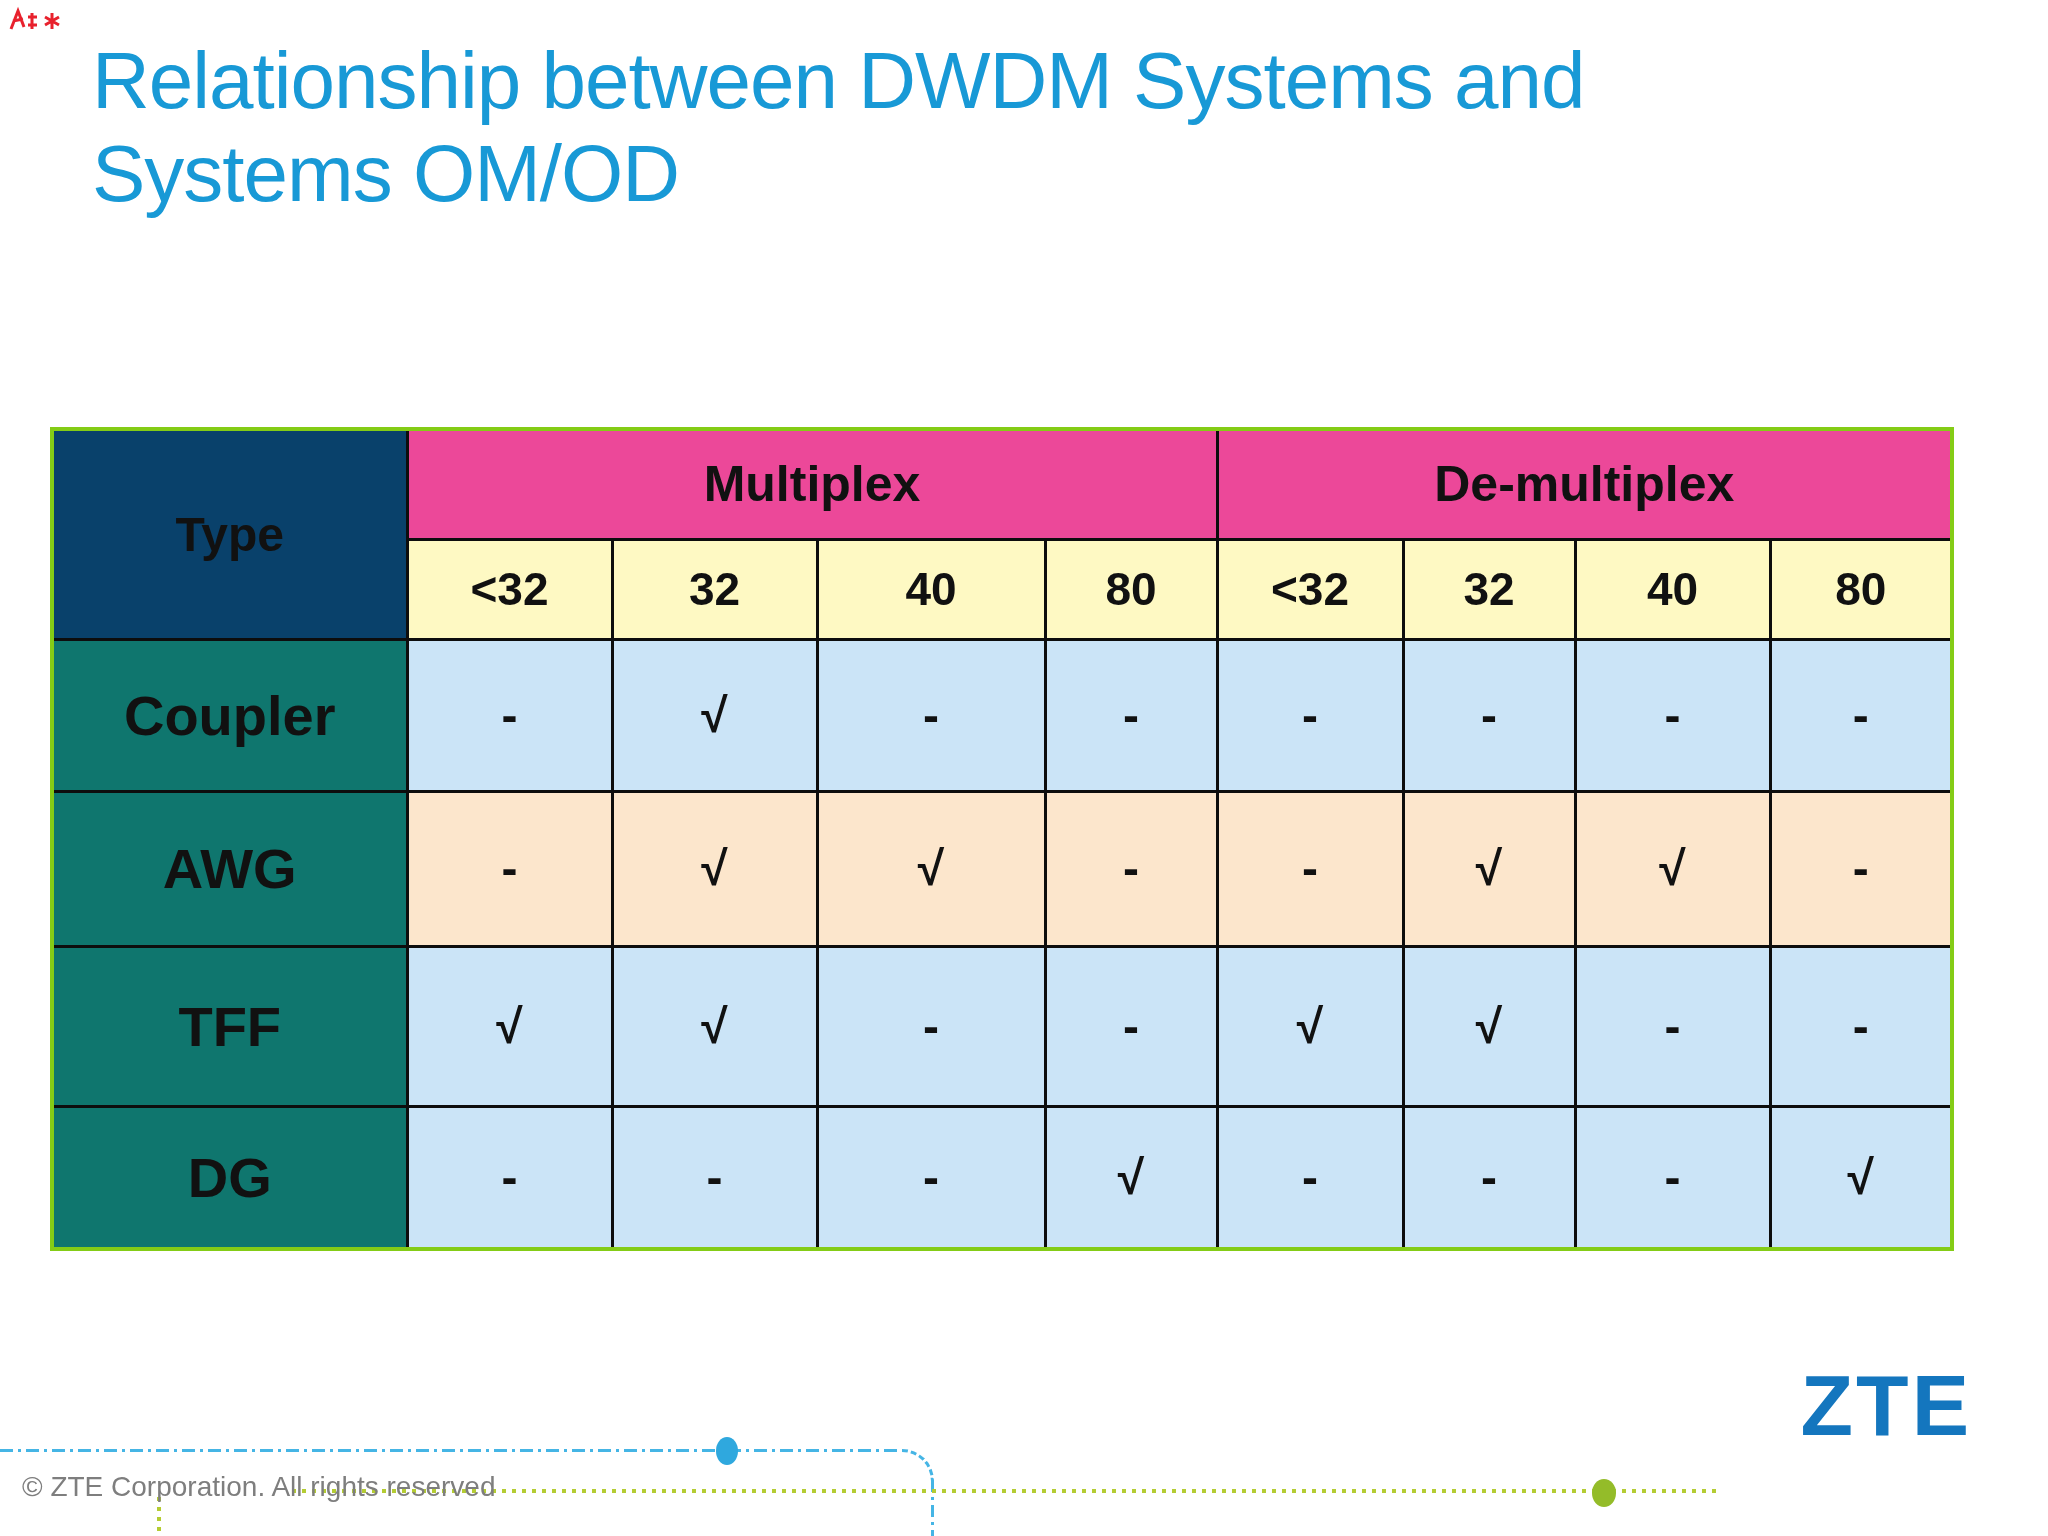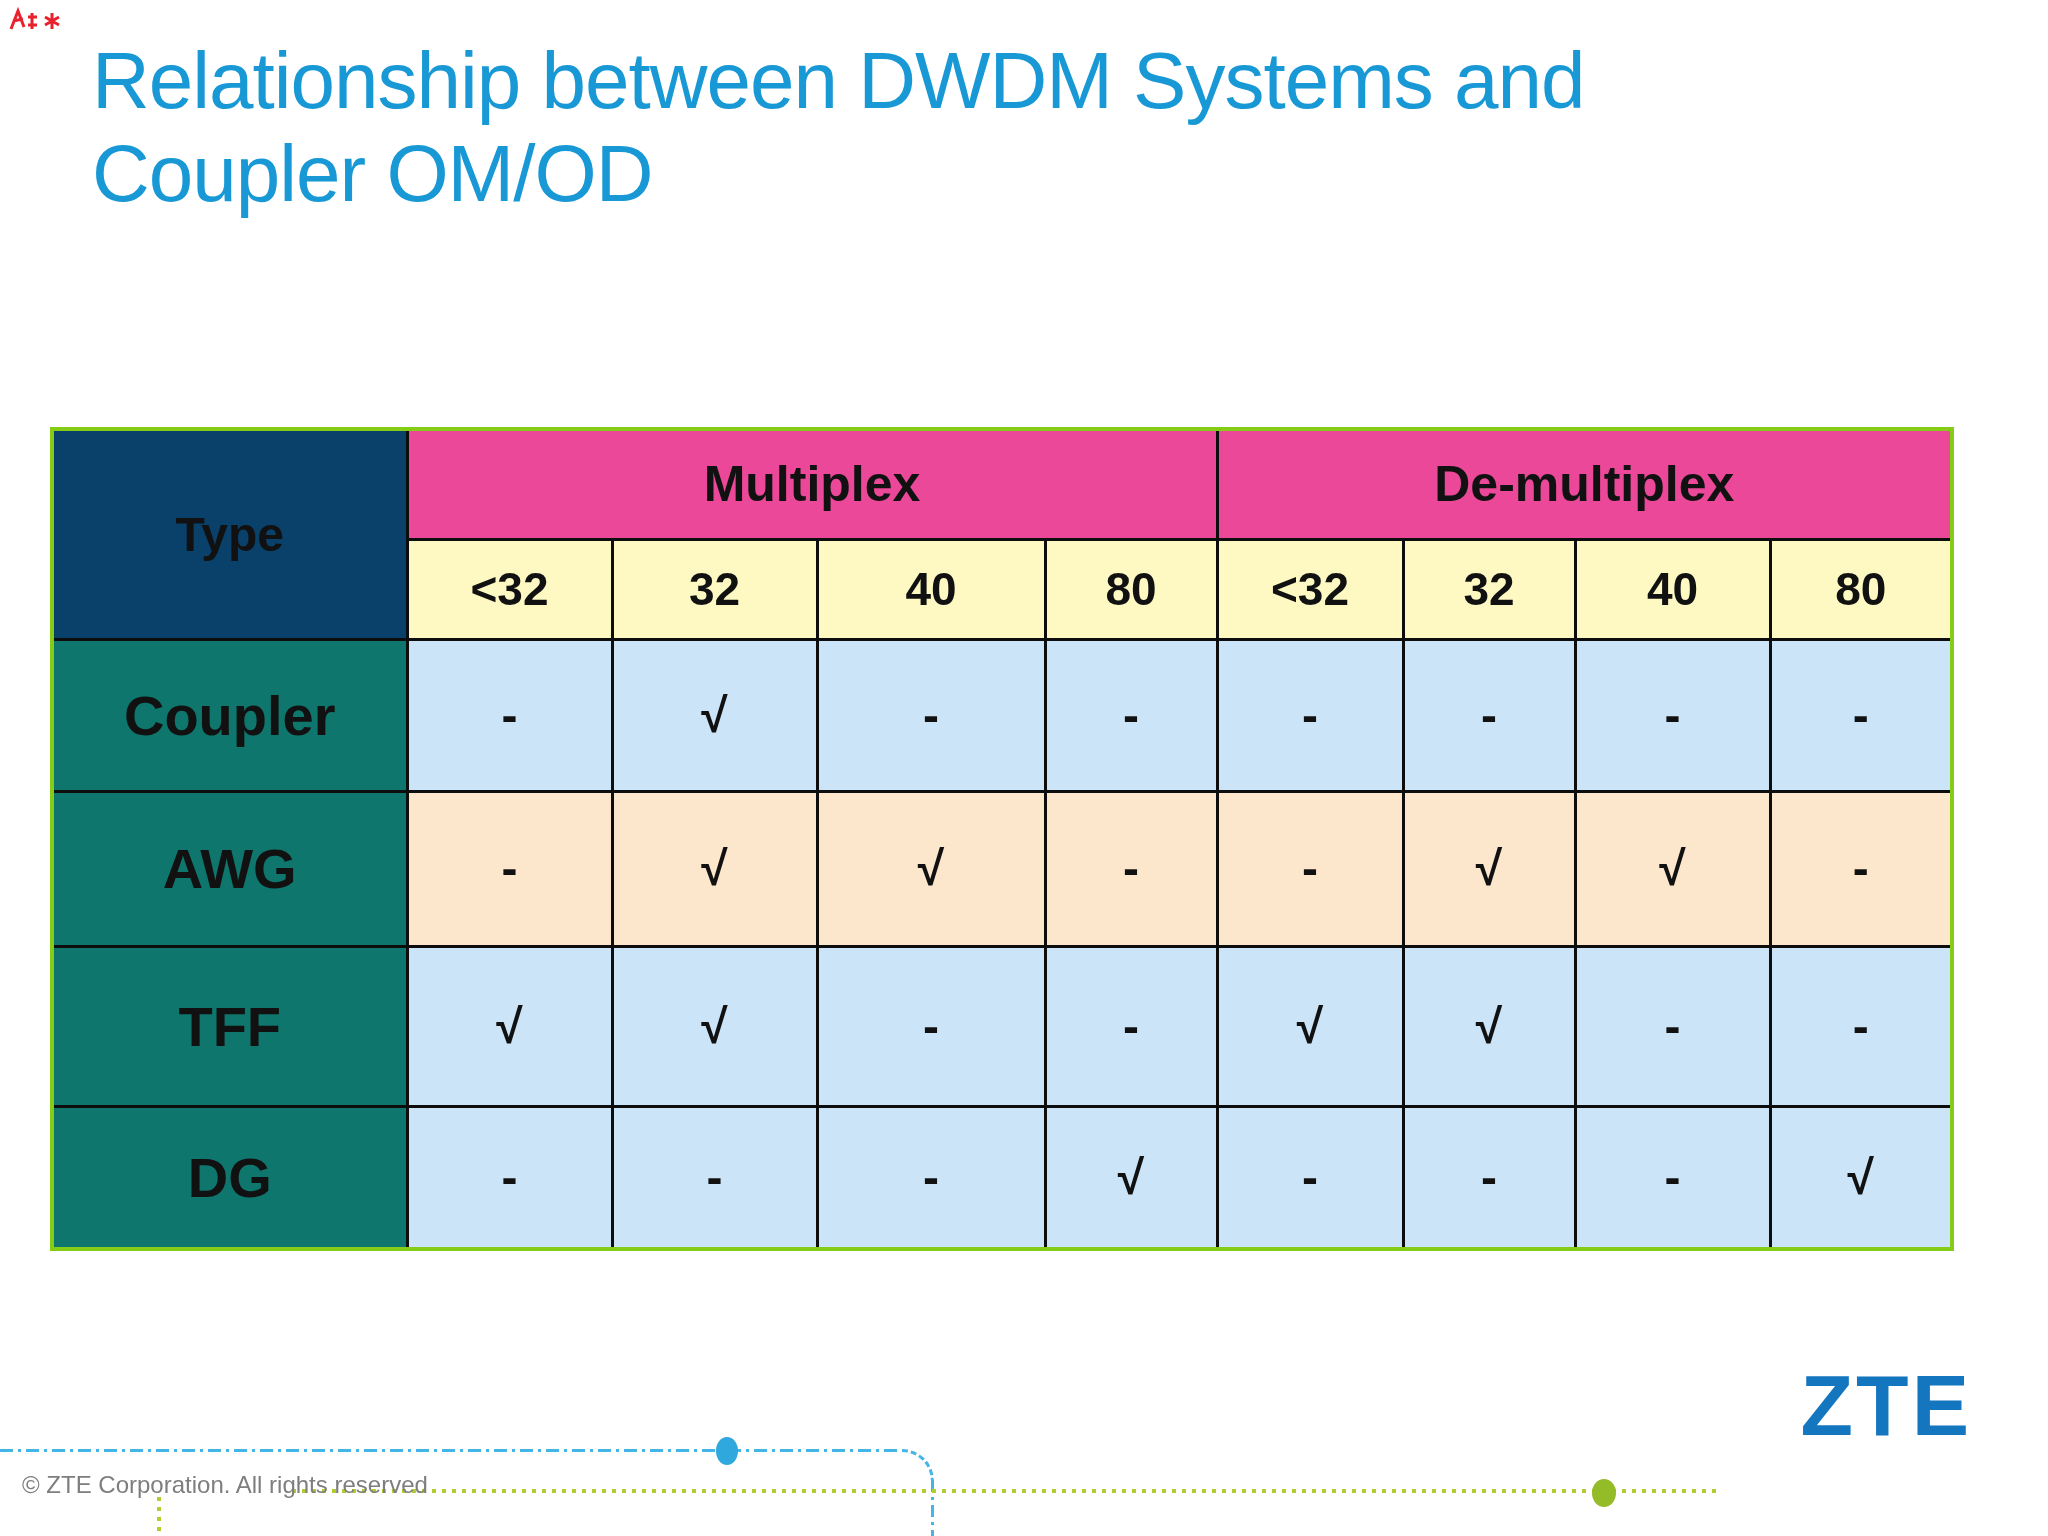--- a/index.html
+++ b/index.html
@@ -81,42 +81,42 @@
     background:repeating-linear-gradient(180deg,#B4CC33 0 4px,transparent 4px 10px);
   }
   .dot-green{
     position:absolute;left:1592px;top:1479px;width:24px;height:28px;
     border-radius:50%;background:#94BC29;
   }
 
   
   .footer-text{
     position:absolute;left:22px;top:1471px;
-    color:#7E7E7E;font-size:24px;letter-spacing:0;
+    color:#7E7E7E;font-size:28px;letter-spacing:0;
   }
   .zte-logo{
     position:absolute;right:76px;top:1356px;
     color:#1476BE;font-size:86px;font-weight:bold;
     letter-spacing:3px;
   }
 </style>
 </head>
 <body>
 
 <div class="slide">
 
   <svg class="red-marks" width="54" height="32" viewBox="0 0 54 32">
     <path d="M3 24 L10 6 L16 22 M5 16 L15 14" stroke="#E8212D" stroke-width="3" fill="none"></path>
     <path d="M24 8 L24 24 M20 12 L29 12 M20 20 L29 20" stroke="#E8212D" stroke-width="3" fill="none"></path>
     <path d="M44 8 L44 24 M37 12 L51 20 M51 12 L37 20" stroke="#E8212D" stroke-width="3" fill="none"></path>
   </svg>
 
   <div class="title">
     <div>Relationship between DWDM Systems and</div>
-    <div>Coupler OM/OD</div>
+    <div>Systems OM/OD</div>
   </div>
 
   <table class="omod">
     <colgroup>
       <col style="width:355px">
       <col style="width:205px">
         <col style="width:205px">
         <col style="width:228px">
         <col style="width:172px">
       <col style="width:186px">

